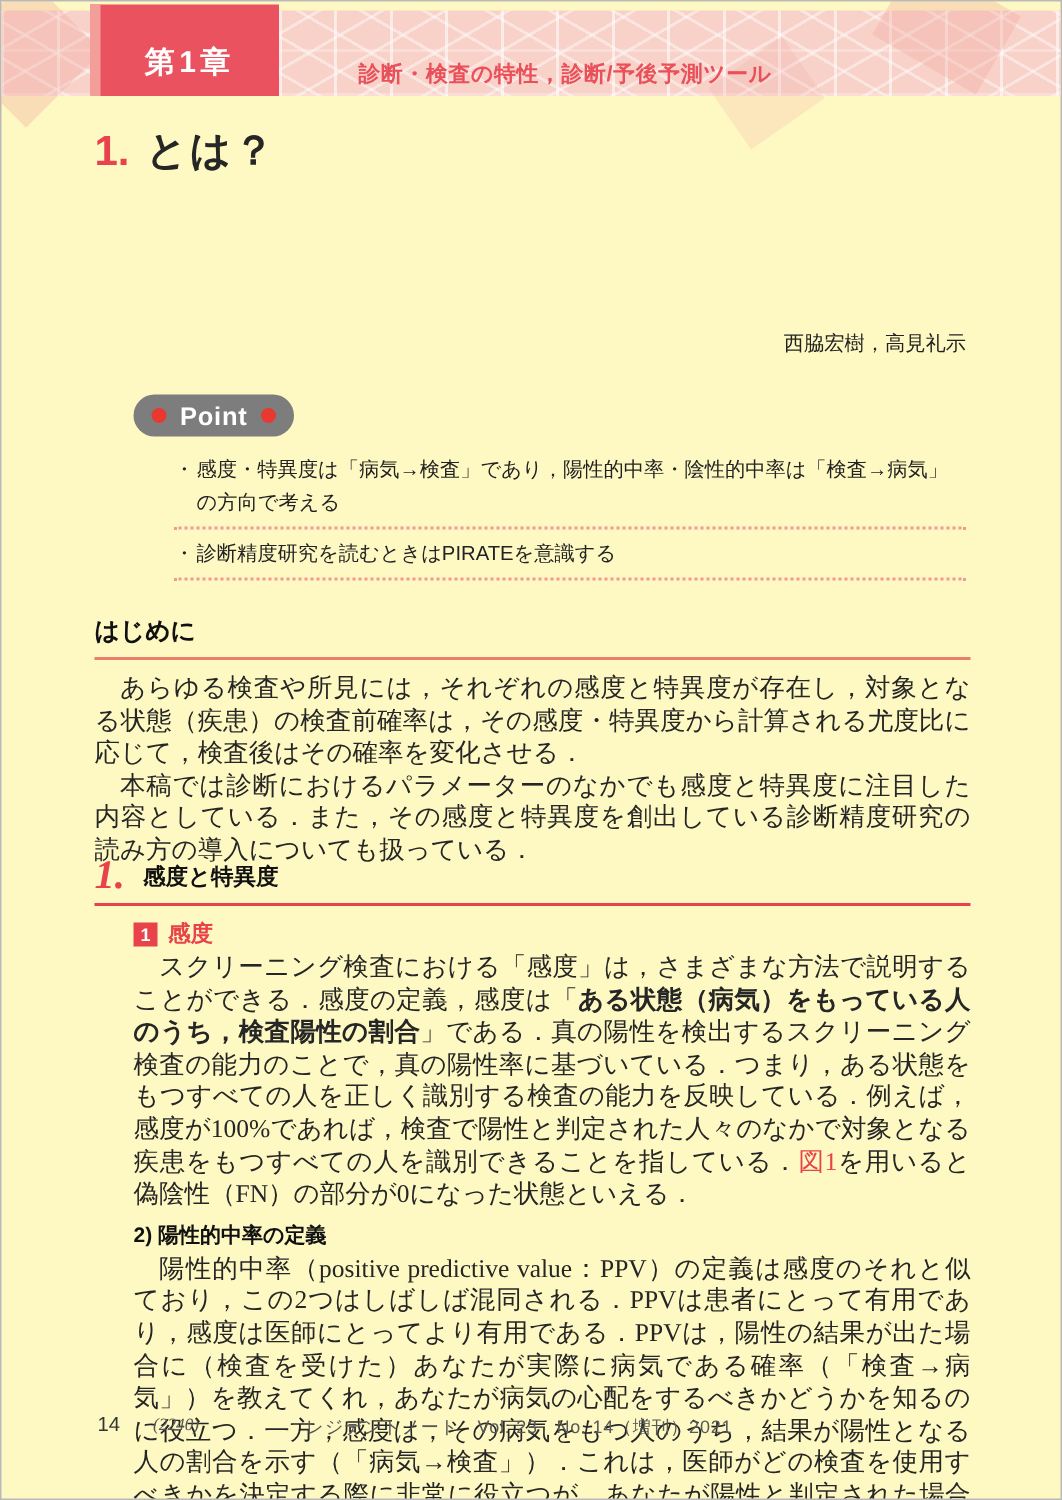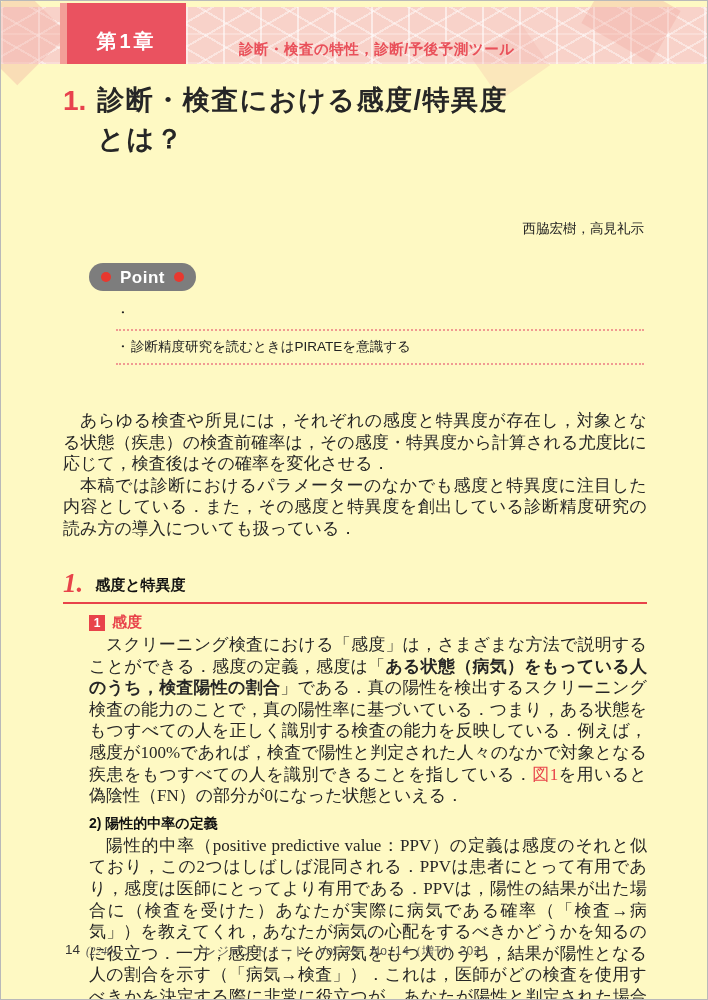--- a/index.html
+++ b/index.html
@@ -94,21 +94,21 @@
   .sub-title { color:#e8434a; font-weight:bold; font-size:15px; }
   .def-label { font-weight:bold; font-size:14px; color:#111; margin-top:8px; }
   .sub1 .body-p { margin-top:2px; }
   .emph { font-family:"Liberation Sans","DejaVu Sans",sans-serif; font-weight:bold; }
   .figref { color:#e8434a; }
   
   .footer-center {
     position:absolute; left:0; right:16px; top:942px; text-align:center;
     font-size:12px; color:#585858; letter-spacing:.5px;
   }
-  .footer-left { position:absolute; left:64px; top:941px; display:flex; align-items:flex-end; gap:6px; }
+  .footer-left { position:absolute; left:64px; top:941px; display:flex; align-items:center; gap:22px; }
   .page-num { font-size:13.5px; color:#333; }
   .page-alt { font-family:"Liberation Serif","DejaVu Serif",serif; font-style:italic; font-size:11.5px; color:#555; }
 </style>
 </head>
 <body>
 
 <div class="page">
 
   <div class="band">
     <div class="band-accent a1"></div>
@@ -117,45 +117,46 @@
   </div>
 
   <div class="chapter-box">
     <span>第1章</span>
   </div>
   <div class="chapter-subtitle">診断・検査の特性，診断/予後予測ツール</div>
 
   <div class="title-row">
     <span class="title-number">1.</span>
     <div class="title-text">
-      <div>診断・検査における感度/特異度</div>
       <div>とは？</div>
     </div>
   </div>
 
   <div class="authors">西脇宏樹，高見礼示</div>
 
   <div class="point-box">
     <div class="point-badge">
       <span class="point-dot"></span>
       <span class="point-label">Point</span>
       <span class="point-dot"></span>
     </div>
     <div class="point-bullets">
       <div class="point-bullet">
         <span class="bullet-marker">・</span>
+        <span class="bullet-text">感度・特異度は「病気→検査」であり，陽性的中率・陰性的中率は「検査→病気」の方向で考える</span>
       </div>
       <div class="point-bullet">
         <span class="bullet-marker">・</span>
         <span class="bullet-text">診断精度研究を読むときはPIRATEを意識する</span>
       </div>
     </div>
   </div>
 
   <div class="intro">
+    <div class="section-h2">はじめに</div>
     <p class="body-p">あらゆる検査や所見には，それぞれの感度と特異度が存在し，対象となる状態（疾患）の検査前確率は，その感度・特異度から計算される尤度比に応じて，検査後はその確率を変化させる．</p>
     <p class="body-p">本稿では診断におけるパラメーターのなかでも感度と特異度に注目した内容としている．また，その感度と特異度を創出している診断精度研究の読み方の導入についても扱っている．</p>
   </div>
 
   <div class="section1">
     <div class="sec-head">
       <span class="sec-num">1.</span>
       <span class="sec-title">感度と特異度</span>
     </div>
     <div class="sub1">

